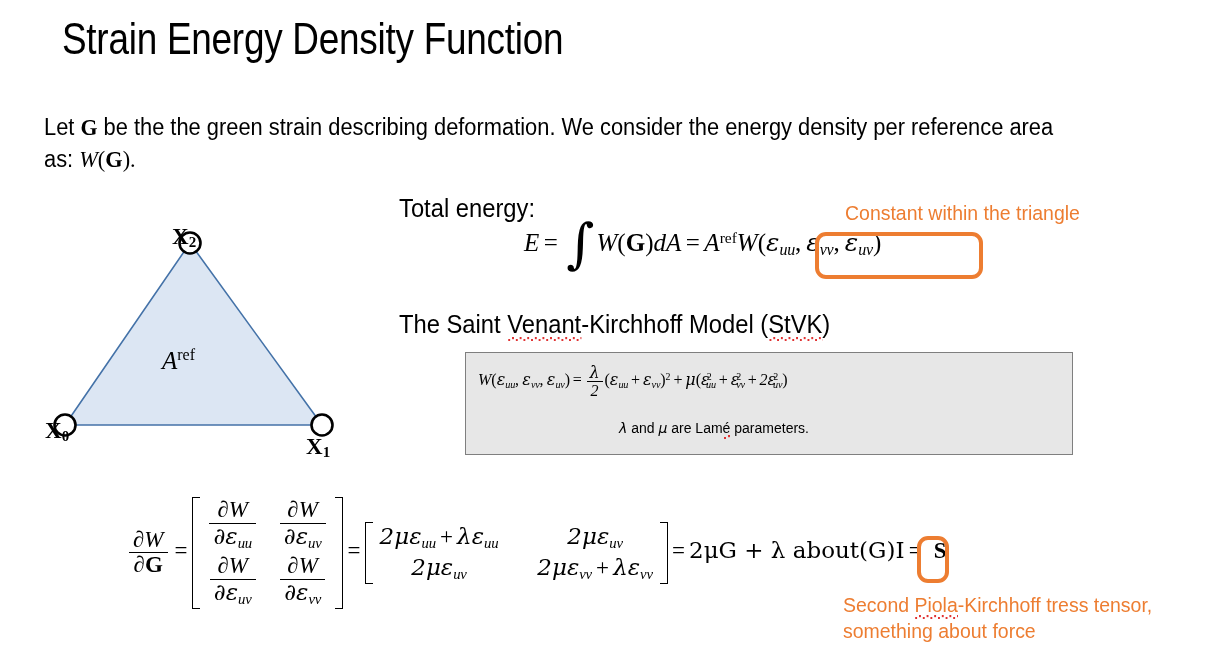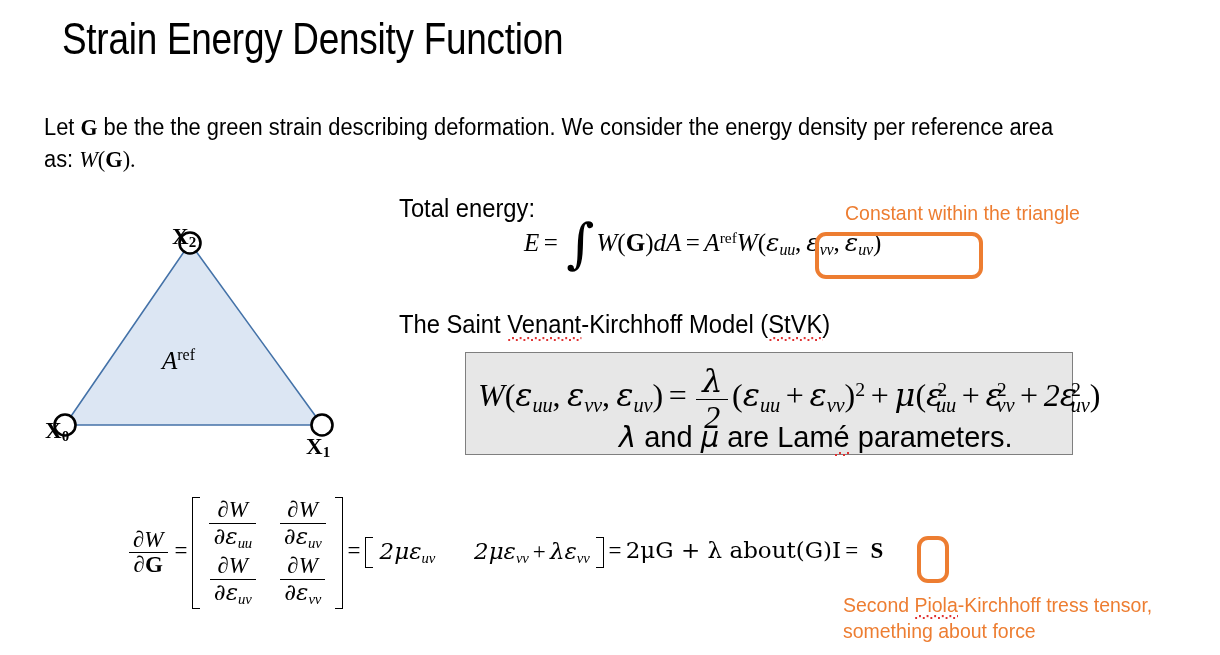--- a/index.html
+++ b/index.html
@@ -231,27 +231,27 @@
     font-style: normal;
     margin: 0 2px 0 4px;
     display: inline-block;
   }
 
   
   .eq-w {
     position: absolute;
     left: 478px;
     top: 364px;
-    font-size: 32px;
+    font-size: 16px;
   }
   .eq-lame {
     position: absolute;
     left: 619px;
     top: 420px;
-    font-size: 29px;
+    font-size: 14px;
     font-family: "Liberation Sans", sans-serif;
     white-space: nowrap;
   }
   .eq-lame .grk { font-family: "DejaVu Sans", sans-serif; font-style: italic; }
 
   
   .eq-deriv {
     position: absolute;
     left: 126px;
     top: 497px;
@@ -303,20 +303,24 @@
           <tr>
       <td><span class="frac"><span class="num it">∂W</span><span class="den"><span class="eps">∂ε</span><span class="sub-ix">uu</span></span></span></td>
       <td><span class="frac"><span class="num it">∂W</span><span class="den"><span class="eps">∂ε</span><span class="sub-ix">uv</span></span></span></td>
     </tr>
     <tr>
       <td><span class="frac"><span class="num it">∂W</span><span class="den"><span class="eps">∂ε</span><span class="sub-ix">uv</span></span></span></td>
       <td><span class="frac"><span class="num it">∂W</span><span class="den"><span class="eps">∂ε</span><span class="sub-ix">vv</span></span></span></td>
     </tr>
   </tbody></table></span><span class="op">=</span><span class="brk"><table class="matrix">
     <tbody>
+          <tr>
+      <td><span class="grk">2με</span><span class="sub-ix">uu</span><span class="op">+</span><span class="grk">λε</span><span class="sub-ix">uu</span></td>
+      <td style="padding-left:30px"><span class="grk">2με</span><span class="sub-ix">uv</span></td>
+    </tr>
     <tr>
       <td><span class="grk">2με</span><span class="sub-ix">uv</span></td>
       <td style="padding-left:30px"><span class="grk">2με</span><span class="sub-ix">vv</span><span class="op">+</span><span class="grk">λε</span><span class="sub-ix">vv</span></td>
     </tr>
   </tbody></table></span><span class="op">=</span><span class="grk" style="font-style:normal">2μG + λ about(G)I</span><span class="op">=</span><span class="mb" style="padding:0 8px">S</span></div>
 
 <div class="orange-box box-s"></div>
 
 <div class="anno anno-bottom"><span>Second </span><span class="sq">Piola</span><span>-Kirchhoff tress tensor,</span><br><span>something about force</span></div>
 

